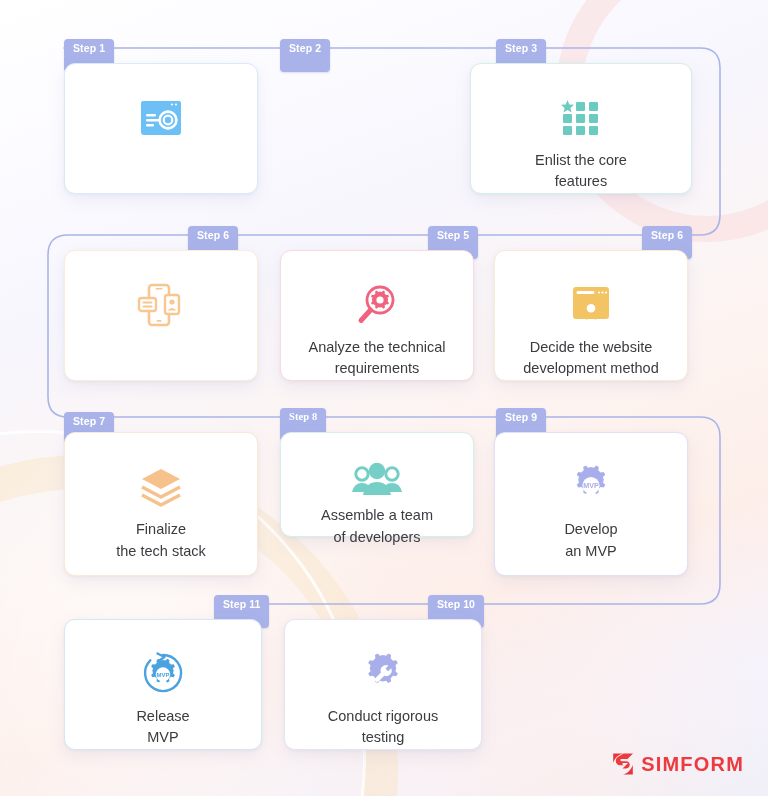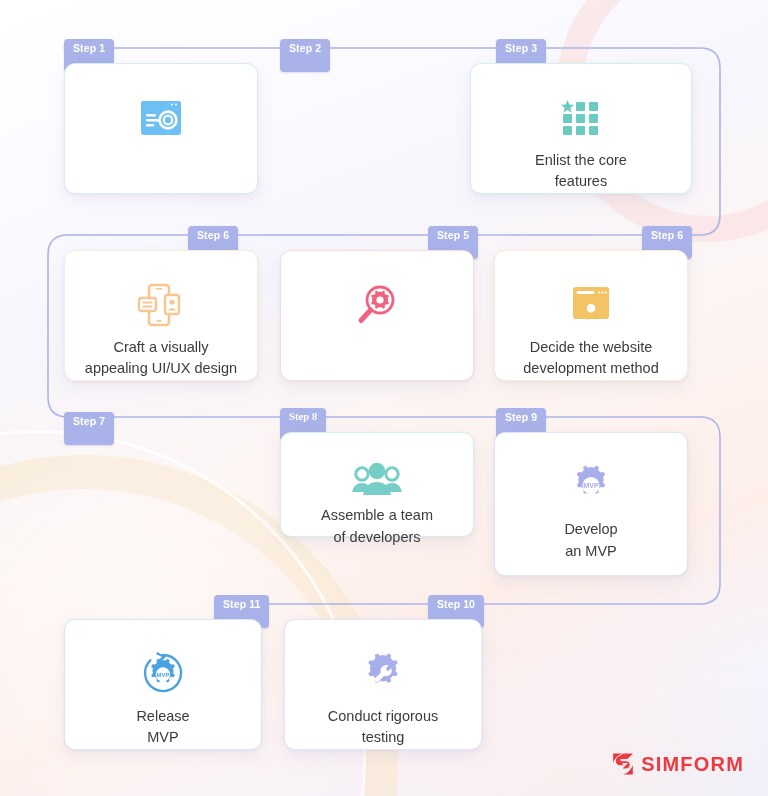--- a/index.html
+++ b/index.html
@@ -153,54 +153,65 @@
         <rect x="18.5" y="5" width="7" height="1.6" rx=".8" fill="#f8c68e"></rect>
         <rect x="19.5" y="37" width="5" height="1.8" rx=".9" fill="#f8c68e"></rect>
         <rect x="2" y="15" width="17" height="13" rx="2.5" fill="#ffffff" stroke="#f8c68e" stroke-width="2.4"></rect>
         <rect x="5.5" y="18.5" width="10" height="2" rx="1" fill="#f8c68e"></rect>
         <rect x="5.5" y="22.5" width="10" height="2" rx="1" fill="#f8c68e"></rect>
         <rect x="28" y="12" width="14" height="19" rx="2.5" fill="#ffffff" stroke="#f8c68e" stroke-width="2.4"></rect>
         <circle cx="35" cy="19" r="2.6" fill="#f8c68e"></circle>
         <path d="M30.5 27.5 q4.5 -5 9 0 Z" fill="#f8c68e"></path>
       </svg>
     </div>
-    <div class="label">Craft a visually
-appealing UI/UX design</div>
   </div>
 
   <div class="badge" style="left:428px;top:226px;">Step 5</div>
   <div class="card" style="left:280px;top:250px;width:194px;height:131px;border:1px solid #fbd9e0;">
     <div class="icon">
       <svg width="44" height="44" viewBox="0 0 44 44" xmlns="http://www.w3.org/2000/svg">
         <circle cx="25" cy="17" r="13" fill="none" stroke="#f0637f" stroke-width="2.8"></circle>
         <path d="M15.5 27 L6 37.5" stroke="#f0637f" stroke-width="5" stroke-linecap="round"></path>
         <path d="M25 8.5 l1.9 .45 1.3-1.5 1.7 1.0 -.3 2.0 1.5 1.5 2.0-.3 1.0 1.7 -1.5 1.3 .45 1.9 -.45 1.9 1.5 1.3 -1.0 1.7 -2.0-.3 -1.5 1.5 .3 2.0 -1.7 1.0 -1.3-1.5 -1.9 .45 -1.9-.45 -1.3 1.5 -1.7-1.0 .3-2.0 -1.5-1.5 -2.0 .3 -1.0-1.7 1.5-1.3 -.45-1.9 .45-1.9 -1.5-1.3 1.0-1.7 2.0 .3 1.5-1.5 -.3-2.0 1.7-1.0 1.3 1.5 Z" fill="#f0637f"></path>
         <circle cx="25" cy="17" r="3.6" fill="#ffffff"></circle>
       </svg>
     </div>
+    <div class="label">Analyze the technical
+requirements</div>
   </div>
 
   <div class="badge" style="left:642px;top:226px;">Step 6</div>
   <div class="card" style="left:494px;top:250px;width:194px;height:131px;border:1px solid #fbebd2;">
     <div class="icon">
       <svg width="44" height="42" viewBox="0 0 44 42" xmlns="http://www.w3.org/2000/svg">
         <rect x="4" y="3" width="36" height="32" rx="3" fill="#f3c463"></rect>
         <rect x="7.5" y="7" width="18" height="3" rx="1.5" fill="#ffffff"></rect>
         <circle cx="30" cy="8.5" r="1.1" fill="#ffffff"></circle>
         <circle cx="33.5" cy="8.5" r="1.1" fill="#ffffff"></circle>
         <circle cx="37" cy="8.5" r="1.1" fill="#ffffff"></circle>
         <path d="M22 14 l2.4 .6 1.7-1.9 2.1 1.3 -.4 2.5 1.9 1.9 2.5-.4 1.3 2.1 -1.9 1.7 .6 2.4 -.6 2.4 1.9 1.7 -1.3 2.1 -2.5-.4 -1.9 1.9 .4 2.5 -2.1 1.3 -1.7-1.9 -2.4 .6 -2.4-.6 -1.7 1.9 -2.1-1.3 .4-2.5 -1.9-1.9 -2.5 .4 -1.3-2.1 1.9-1.7 -.6-2.4 .6-2.4 -1.9-1.7 1.3-2.1 2.5 .4 1.9-1.9 -.4-2.5 2.1-1.3 1.7 1.9 Z" fill="#f3c463"></path>
         <circle cx="22" cy="24.3" r="4.3" fill="#ffffff"></circle>
       </svg>
     </div>
     <div class="label">Decide the website
 development method</div>
   </div>
 
   <div class="badge" style="left:64px;top:412px;">Step 7</div>
+  <div class="card" style="left:64px;top:432px;width:194px;height:144px;border:1px solid #fbe9d6;">
+    <div class="icon">
+      <svg width="44" height="40" viewBox="0 0 44 40" xmlns="http://www.w3.org/2000/svg">
+        <path d="M22 2 L41 12 L22 22 L3 12 Z" fill="#f6c18a"></path>
+        <path d="M3 20 L22 30 L41 20" fill="none" stroke="#f6c18a" stroke-width="3.4" stroke-linejoin="round"></path>
+        <path d="M3 28 L22 38 L41 28" fill="none" stroke="#f6c18a" stroke-width="3.4" stroke-linejoin="round"></path>
+      </svg>
+    </div>
+    <div class="label">Finalize
+the tech stack</div>
+  </div>
 
   <div class="badge" style="left:280px;top:408px;font-family:Liberation Serif, serif;">Step 8</div>
   <div class="card" style="left:280px;top:432px;width:194px;height:105px;border:1px solid #d4f0ec;">
     <div class="icon">
       <svg width="52" height="38" viewBox="0 0 52 38" xmlns="http://www.w3.org/2000/svg">
         <circle cx="11" cy="13" r="6.2" fill="none" stroke="#75cfc6" stroke-width="3"></circle>
         <circle cx="41" cy="13" r="6.2" fill="none" stroke="#75cfc6" stroke-width="3"></circle>
         <path d="M1 31 q2-9 10-9 q8 0 10 9 Z" fill="#75cfc6"></path>
         <path d="M31 31 q2-9 10-9 q8 0 10 9 Z" fill="#75cfc6"></path>
         <circle cx="26" cy="10" r="8.2" fill="#75cfc6"></circle>

